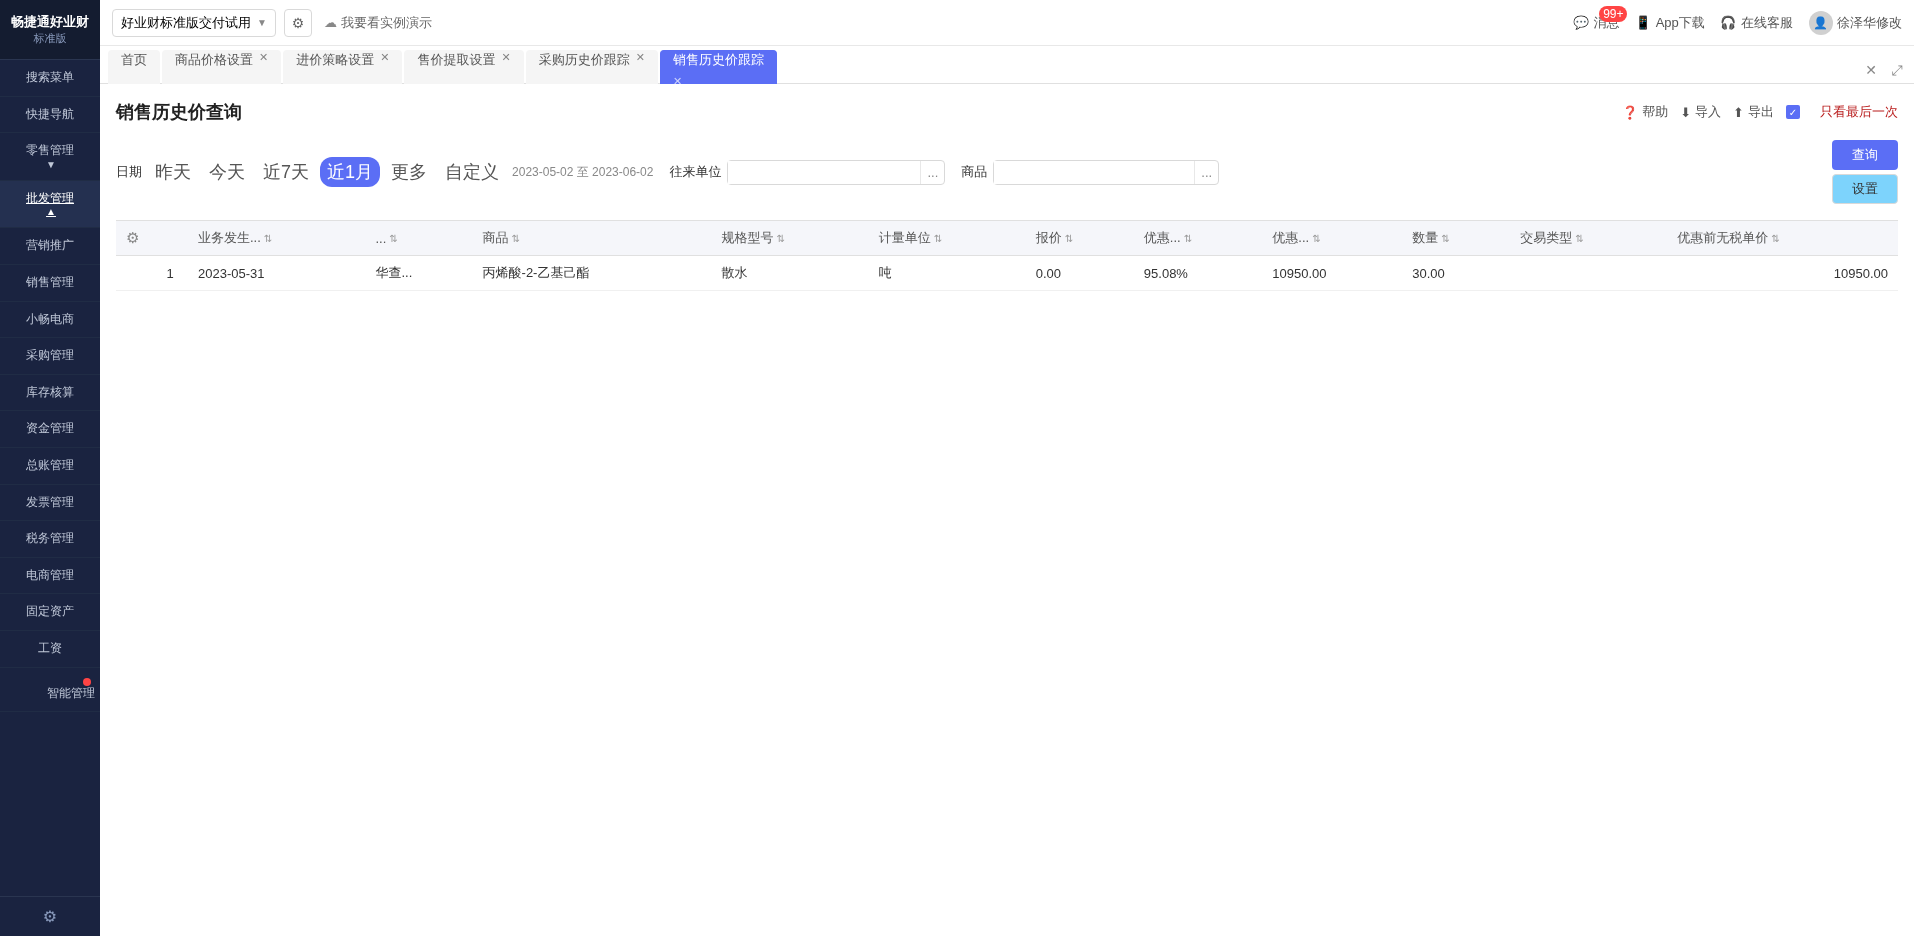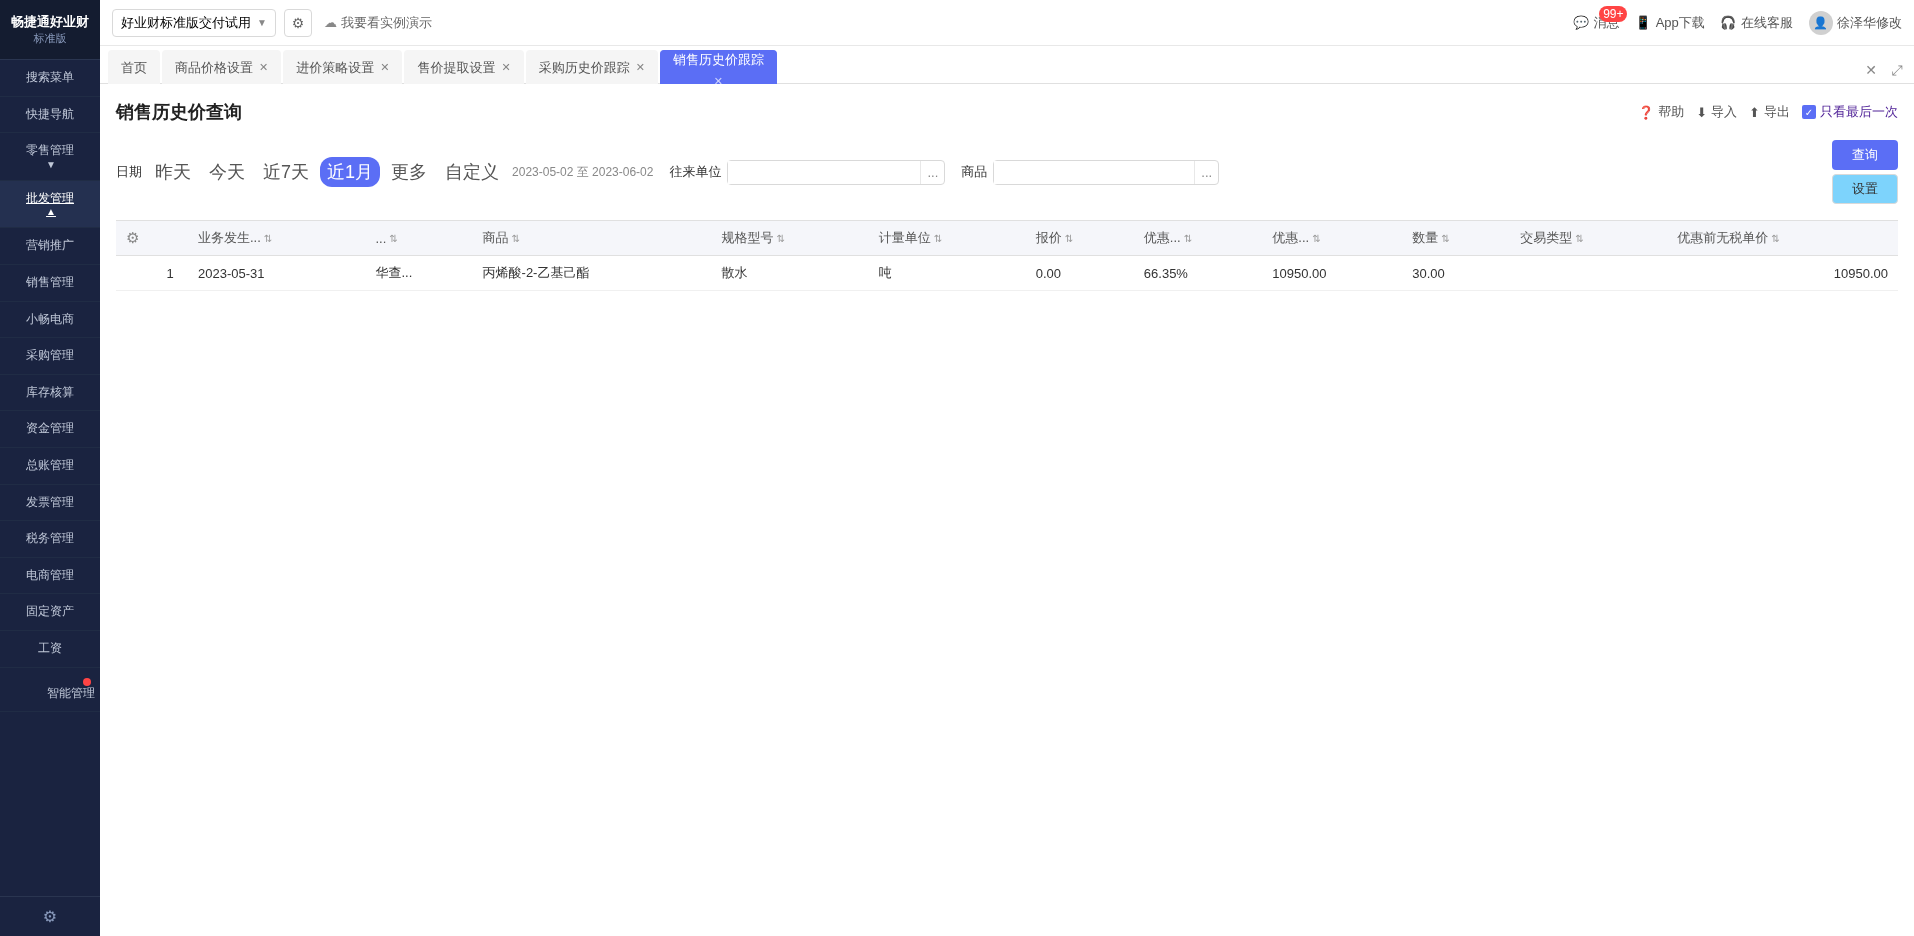--- a/index.html
+++ b/index.html
@@ -103,21 +103,20 @@
       display: flex;
       align-items: flex-end;
       padding: 0 8px;
       border-bottom: 1px solid #e0e0e0;
       gap: 2px;
     }
     .tab-item {
       height: 34px;
       padding: 0 12px;
       display: flex;
-      align-items: center;
       gap: 6px;
       cursor: pointer;
       font-size: 13px;
       color: #555;
       border: 1px solid transparent;
       border-bottom: none;
       border-radius: 4px 4px 0 0;
       background: #f5f5f5;
       margin-bottom: -1px;
     }
@@ -151,21 +150,21 @@
       display: flex;
       align-items: center;
       justify-content: space-between;
       margin-bottom: 16px;
     }
     .page-title { font-size: 18px; font-weight: bold; color: #222; }
     .page-actions { display: flex; align-items: center; gap: 12px; }
     .page-action-btn {
       display: flex; align-items: center; gap: 4px; cursor: pointer; color: #555; font-size: 13px;
     }
-    .checkbox-label { display: flex; align-items: center; gap: 4px; cursor: pointer; font-size: 13px; color: #4c1d95; }
+    .checkbox-label { display: flex; align-items: center; gap: 20px; cursor: pointer; font-size: 13px; color: #b91c1c; }
     .checkbox-checked { width: 14px; height: 14px; background: #5b6ef5; border-radius: 2px; display: flex; align-items: center; justify-content: center; }
     .checkbox-checked::after { content: '✓'; color: #fff; font-size: 10px; }
 
     
     .filter-bar {
       display: flex;
       align-items: center;
       gap: 16px;
       margin-bottom: 16px;
       flex-wrap: wrap;
@@ -479,21 +478,21 @@
       <tbody>
         <tr class="table-row">
           <td class="gear-col"></td>
           <td class="row-num">1</td>
           <td>2023-05-31</td>
           <td>华查...</td>
           <td>丙烯酸-2-乙基己酯</td>
           <td>散水</td>
           <td>吨</td>
           <td>0.00</td>
-          <td>66.35%</td>
+          <td>95.08%</td>
           <td>10950.00</td>
           <td>30.00</td>
           <td></td>
           <td style="text-align:right;">10950.00</td>
         </tr>
       </tbody>
     </table>
 
   </div>
 </div>

